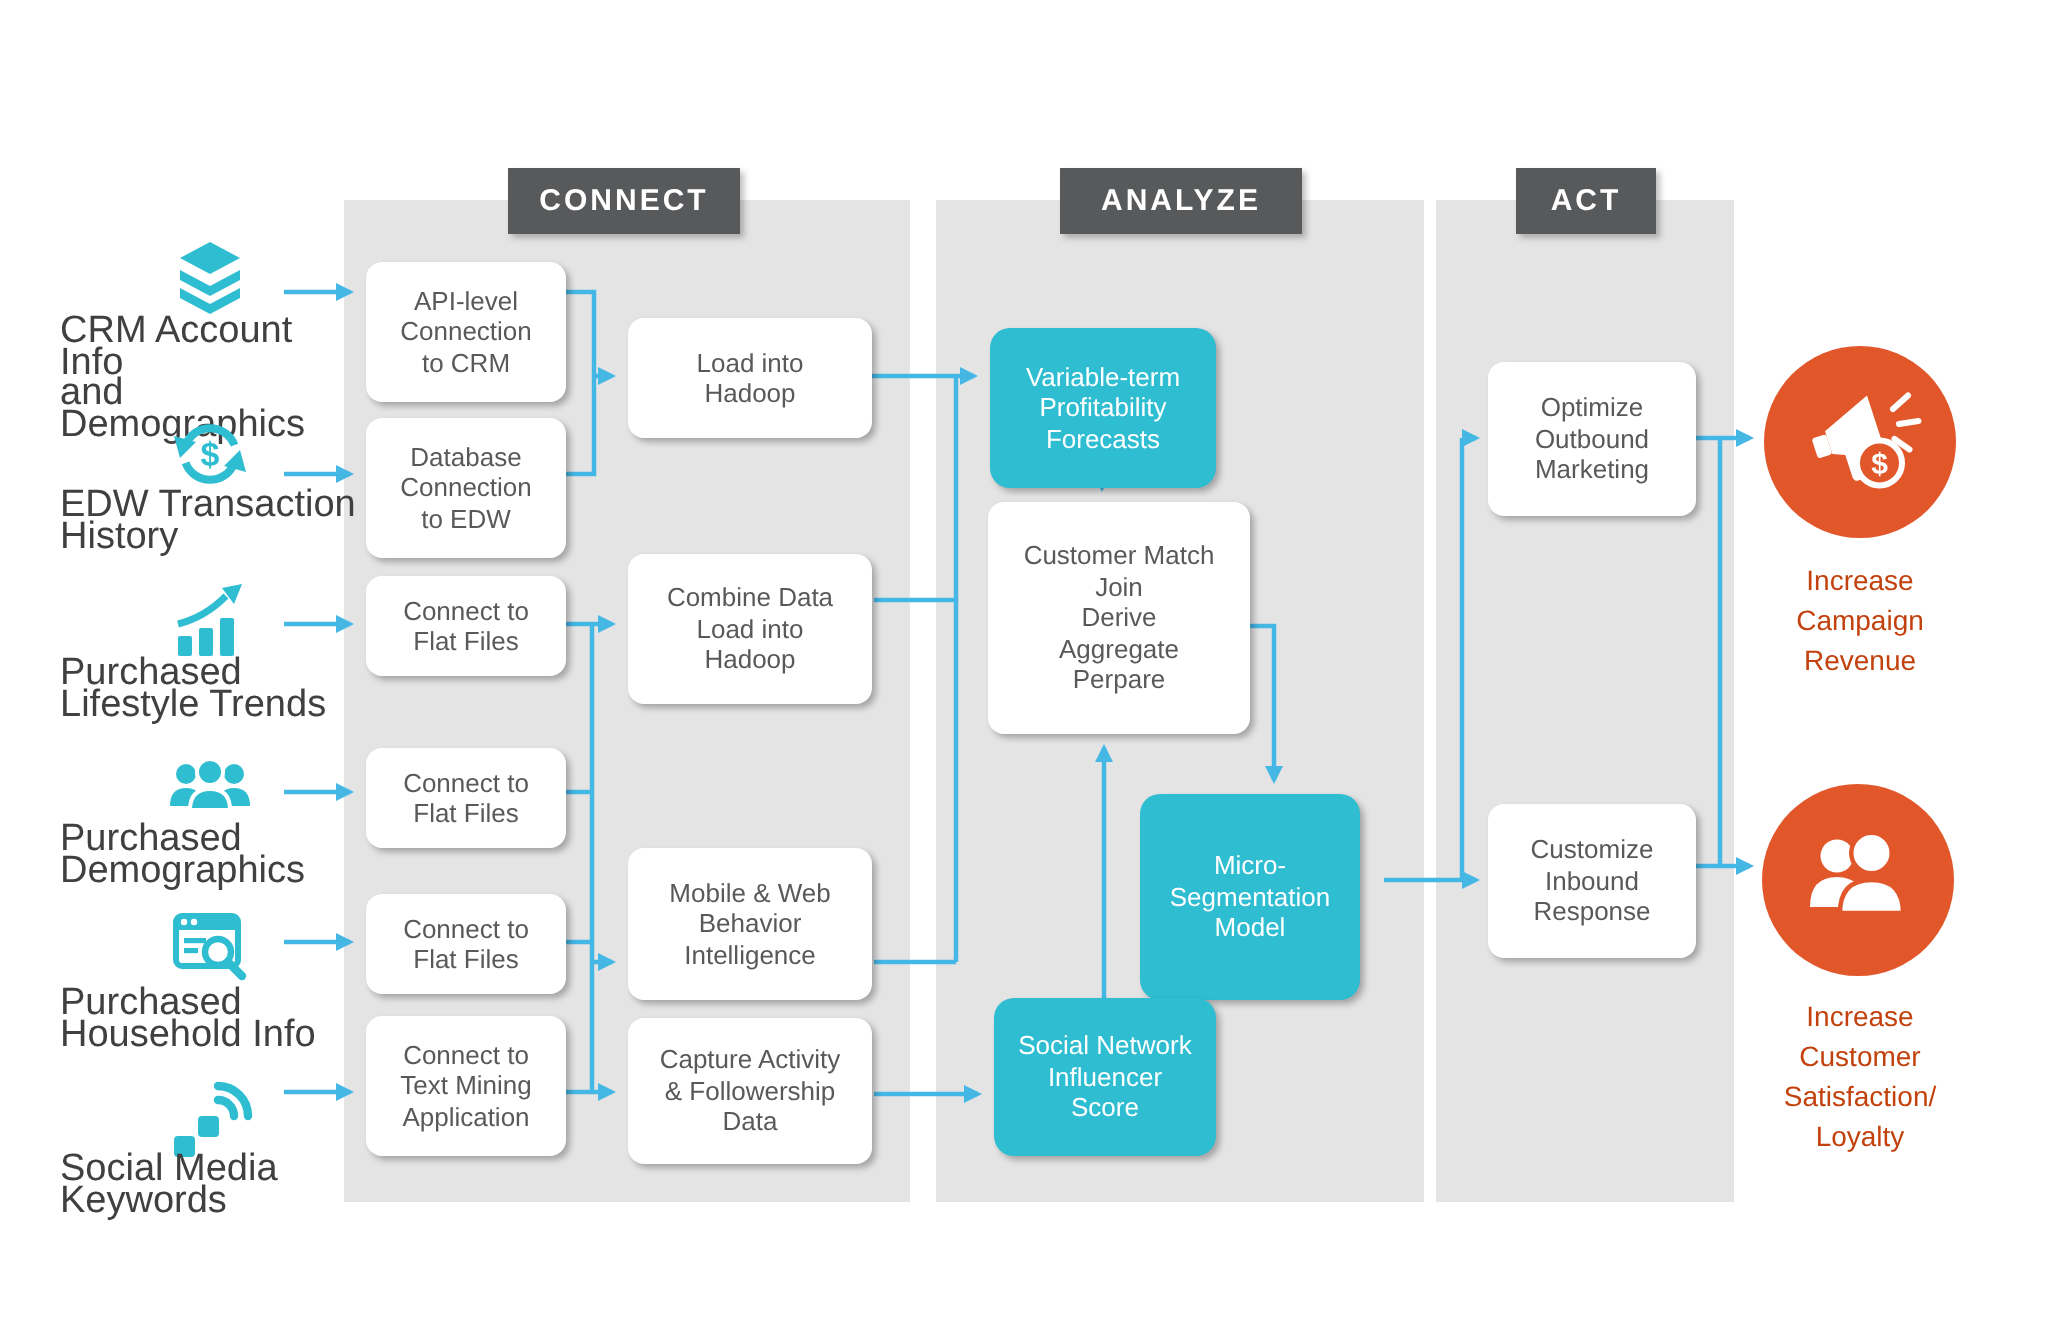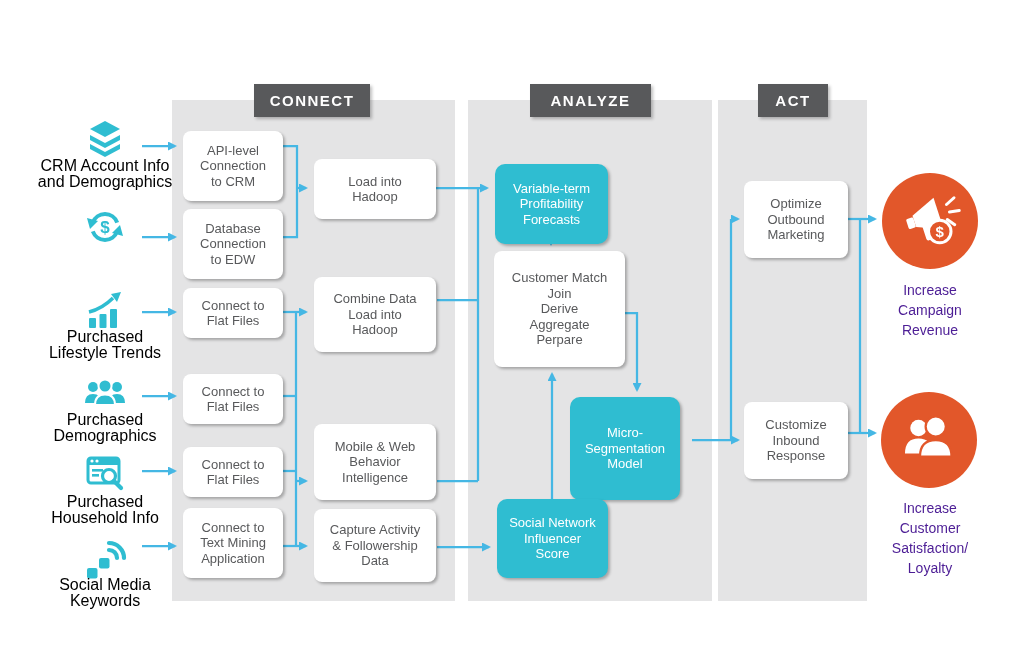--- a/index.html
+++ b/index.html
@@ -5,24 +5,24 @@
   html,body{margin:0;padding:0;background:#ffffff;font-family:"Liberation Sans",sans-serif;}
   .canvas{position:relative;width:1024px;height:663px;background:#ffffff;overflow:hidden;}
   .panel{position:absolute;background:#e4e4e5;}
   .stage-header{position:absolute;background:#58595b;color:#ffffff;display:flex;align-items:center;justify-content:center;
     font-size:15px;font-weight:bold;letter-spacing:1.5px;box-shadow:2px 2px 3px rgba(0,0,0,.25);z-index:4;}
   .node{position:absolute;background:#ffffff;border-radius:8px;box-shadow:2px 2px 3px rgba(0,0,0,.28);
     display:flex;align-items:center;justify-content:center;text-align:center;color:#58595b;
     font-size:13px;line-height:15.5px;white-space:pre-line;z-index:3;padding:2px;box-sizing:border-box;}
   .node.teal{background:#2fbdd1;color:#ffffff;border-radius:10px;}
   .src-icon{position:absolute;z-index:3;}
-  .src-label{position:absolute;text-align:center;color:#000000;font-size:16px;line-height:15.5px;white-space:pre-line;z-index:3;}
+  .src-label{position:absolute;color:#404040;font-size:19px;line-height:15.5px;white-space:pre-line;z-index:3;}
   .outcome-circle{position:absolute;width:96px;height:96px;border-radius:50%;background:#e2572a;z-index:3;
     display:flex;align-items:center;justify-content:center;}
-  .outcome-label{position:absolute;text-align:center;color:#4c1d95;font-size:14px;line-height:20px;white-space:pre-line;z-index:3;}
+  .outcome-label{position:absolute;text-align:center;color:#c2410c;font-size:14px;line-height:20px;white-space:pre-line;z-index:3;}
   svg.wires{position:absolute;left:0;top:0;z-index:2;}
   .wire{stroke:#45b7e4;stroke-width:2.25;fill:none;}
 </style>
 </head>
 <body>
 
 <div class="canvas">
 
   <div class="panel" style="left:172px;top:100px;width:283px;height:501px;"></div>
   <div class="panel" style="left:468px;top:100px;width:244px;height:501px;"></div>
@@ -82,20 +82,22 @@
   <div class="src-label" style="left:30px;top:158px;width:150px;">CRM Account Info
 and Demographics</div>
 
   <svg class="src-icon" style="left:85px;top:207px;" width="40" height="40" viewBox="0 0 40 40">
     <path class="" d="M32.2 15.6 A13 13 0 0 0 7.8 15.6" stroke="#2fbdd1" stroke-width="4" fill="none"></path>
     <polygon fill="#2fbdd1" points="2,11 13,14 5,22"></polygon>
     <path d="M7.8 24.4 A13 13 0 0 0 32.2 24.4" stroke="#2fbdd1" stroke-width="4" fill="none"></path>
     <polygon fill="#2fbdd1" points="38,29 27,26 35,18"></polygon>
     <text x="20" y="26" text-anchor="middle" font-size="17" font-weight="bold" fill="#2fbdd1" font-family="Liberation Sans, sans-serif">$</text>
   </svg>
+  <div class="src-label" style="left:30px;top:245px;width:150px;">EDW Transaction
+History</div>
 
   <svg class="src-icon" style="left:85px;top:290px;" width="40" height="40" viewBox="0 0 40 40">
     <rect x="4" y="28" width="7" height="10" rx="1" fill="#2fbdd1"></rect>
     <rect x="14.5" y="24" width="7" height="14" rx="1" fill="#2fbdd1"></rect>
     <rect x="25" y="19" width="7" height="19" rx="1" fill="#2fbdd1"></rect>
     <path d="M4 22 C12 20 20 16 28 8" stroke="#2fbdd1" stroke-width="3.5" fill="none"></path>
     <polygon fill="#2fbdd1" points="36,2 26,4 32,12"></polygon>
   </svg>
   <div class="src-label" style="left:30px;top:329px;width:150px;">Purchased
 Lifestyle Trends</div>

